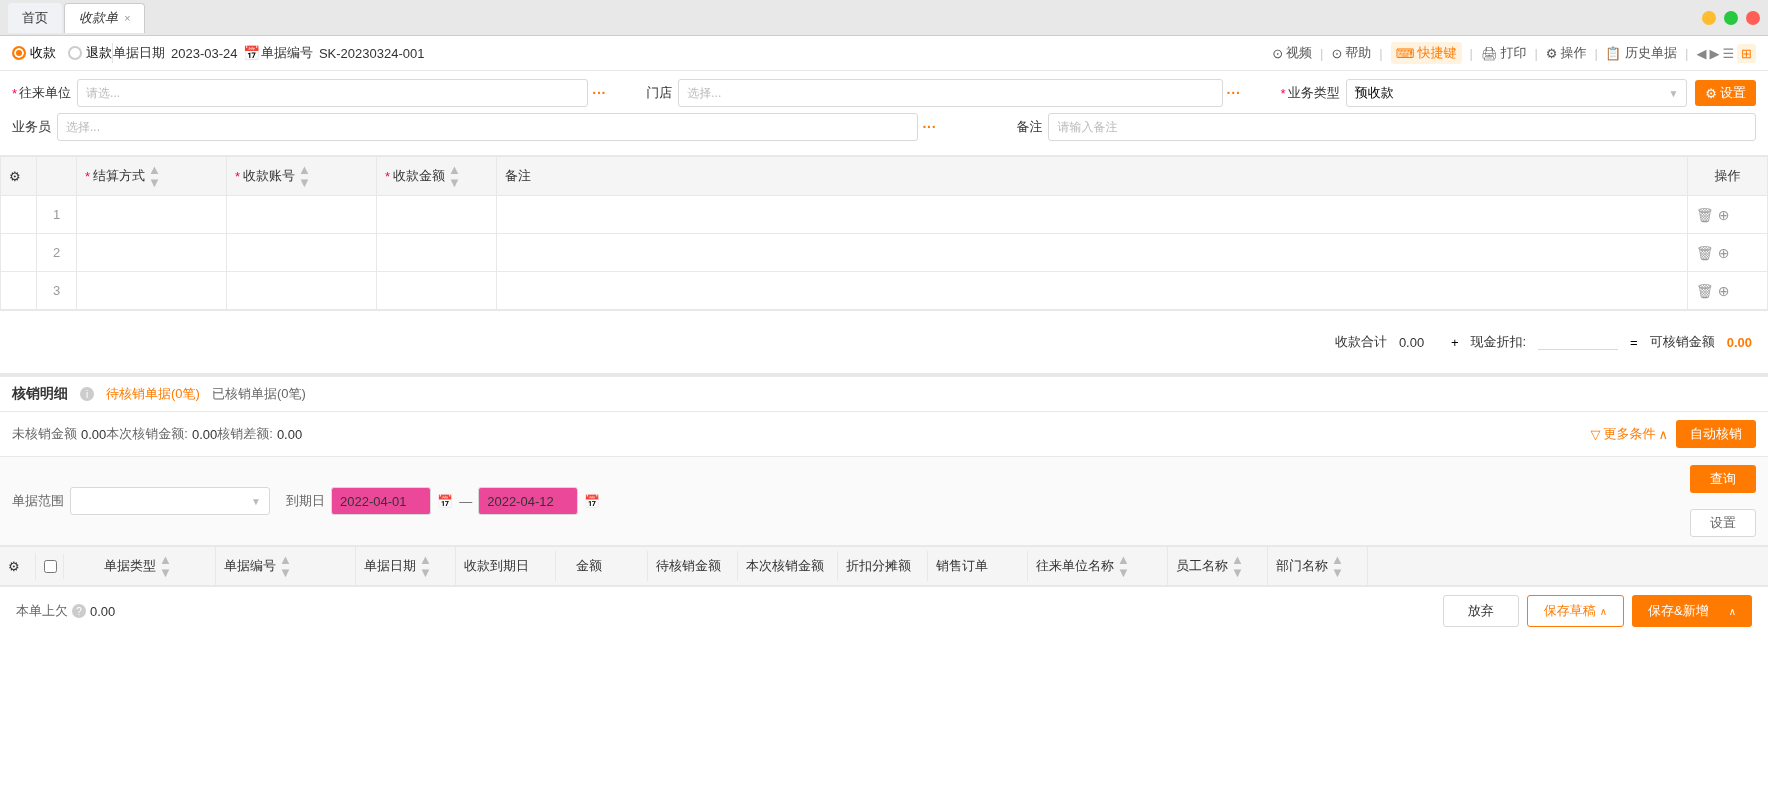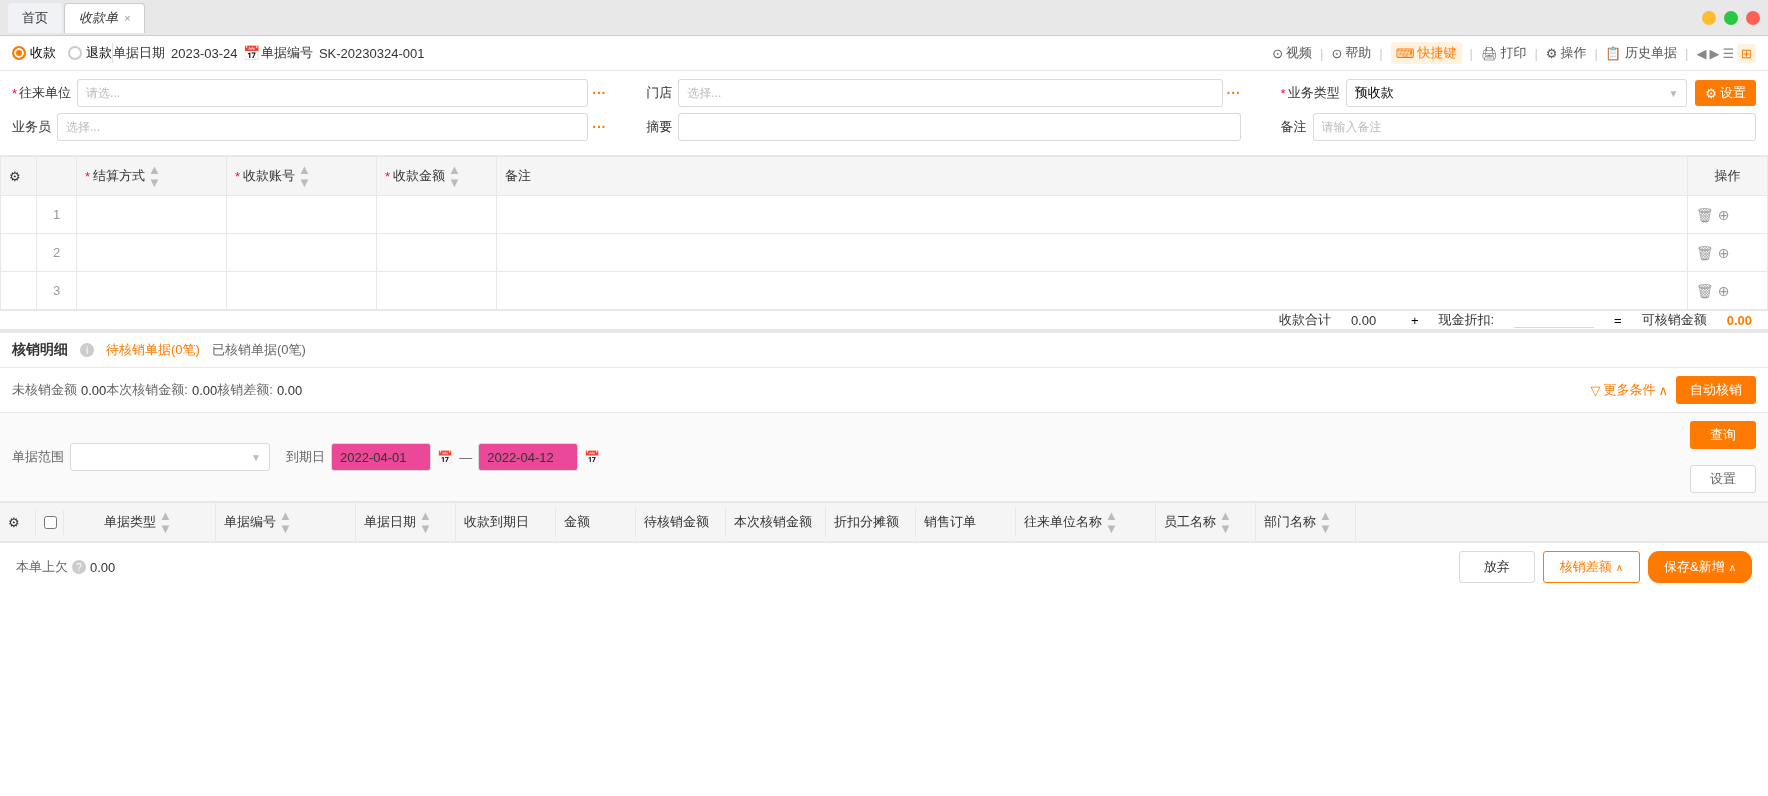--- a/index.html
+++ b/index.html
@@ -79,22 +79,22 @@
     .row-num { color: #999; text-align: center; width: 40px; }
     .action-cell { display: flex; align-items: center; gap: 4px; padding: 0 8px; }
     .action-icon { color: #999; cursor: pointer; font-size: 14px; }
     .gear-th { width: 36px; text-align: center; }
     .th-sort { display: flex; align-items: center; gap: 3px; }
     .sort-arrows { display: flex; flex-direction: column; font-size: 8px; color: #bbb; line-height: 1; }
 
     
     .summary-row {
       display: flex; align-items: center; justify-content: flex-end;
-      padding: 0 16px; background: #fff; border-top: 1px solid #e8e8e8;
-      font-size: 13px; gap: 20px; flex-shrink: 0;
+      padding: 22px 16px; background: #fff; border-top: 1px solid #e8e8e8;
+      font-size: 13px; gap: 12px; flex-shrink: 0;
     }
     .summary-label { color: #333; }
     .summary-value { color: #333; min-width: 40px; }
     .summary-orange { color: #ff7a00; font-weight: bold; }
     .summary-input {
       border: none; border-bottom: 1px solid #d9d9d9; width: 80px; outline: none; text-align: right; font-size: 13px;
     }
 
     
     .verify-section { background: #fff; border-top: 4px solid #e8e8e8; flex-shrink: 0; }
@@ -168,22 +168,22 @@
     .bottom-actions { margin-left: auto; display: flex; gap: 8px; }
     .btn-abandon {
       background: #fff; color: #333; border: 1px solid #d9d9d9; border-radius: 3px;
       padding: 6px 24px; cursor: pointer; font-size: 13px;
     }
     .btn-save-draft {
       background: #fff; color: #ff7a00; border: 1px solid #ff7a00; border-radius: 3px;
       padding: 6px 16px; cursor: pointer; font-size: 13px; display: flex; align-items: center; gap: 4px;
     }
     .btn-save-new {
-      background: #ff7a00; color: #fff; border: none; border-radius: 11px;
-      padding: 6px 16px; cursor: pointer; font-size: 13px; display: flex; align-items: center; gap: 4px;
+      background: #ff7a00; color: #fff; border: none; border-radius: 3px;
+      padding: 6px 16px; cursor: pointer; font-size: 13px; display: flex; align-items: center; gap: 20px;
     }
     .btn-arrow { font-size: 10px; }
   </style>
 </head>
 <body>
 
 <div class="tab-bar">
   <div class="tab-item home">
     <span>首页</span>
   </div>
@@ -294,24 +294,20 @@
     </div>
     <div class="form-row">
 
       <div class="form-field" style="flex:2.5">
         <span class="form-field-label">业务员</span>
         <input class="form-input" type="text" placeholder="选择..." style="">
         <span class="more-btn">···</span>
       </div>
       <div style="width:40px"></div>
 
-      <div class="form-field" style="flex:2.5">
-        <span class="form-field-label">摘要</span>
-        <input class="form-input" type="text" style="">
-      </div>
       <div style="width:40px"></div>
 
       <div class="form-field" style="flex:2;">
         <span class="form-field-label">备注</span>
         <input class="form-input" type="text" placeholder="请输入备注" style="">
       </div>
     </div>
   </div>
 
   <div style="flex:0 0 auto;position:relative;">
@@ -508,21 +504,21 @@
           <span>单据日期</span>
           <div class="sort-arrows">
               <span>▲</span>
               <span>▼</span>
             </div>
         </div>
       </div>
       <div class="th-cell" style="width:100px;">
         <span>收款到期日</span>
       </div>
-      <div class="th-cell" style="width:80px;">
+      <div class="th-cell" style="width:80px;margin-left:12px;">
         <span>金额</span>
       </div>
       <div class="th-cell" style="width:90px;">
         <span>待核销金额</span>
       </div>
       <div class="th-cell" style="width:100px;">
         <span>本次核销金额</span>
       </div>
       <div class="th-cell" style="width:90px;">
         <span>折扣分摊额</span>
@@ -562,21 +558,21 @@
 
   <div class="bottom-bar">
     <div class="bottom-info">
       <span>本单上欠</span>
       <span class="info-icon">?</span>
       <span class="bottom-value">0.00</span>
     </div>
     <div class="bottom-actions">
       <button class="btn-abandon">放弃</button>
       <button class="btn-save-draft">
-        <span>核销差额</span>
+        <span>保存草稿</span>
         <span class="btn-arrow">∧</span>
       </button>
       <button class="btn-save-new">
         <span>保存&amp;新增</span>
         <span class="btn-arrow">∧</span>
       </button>
     </div>
   </div>
 
 </div>

